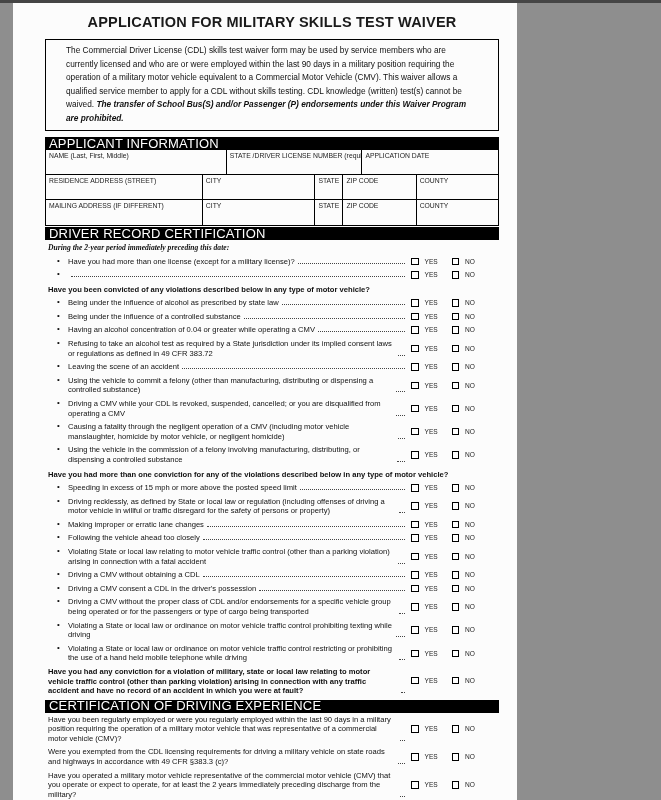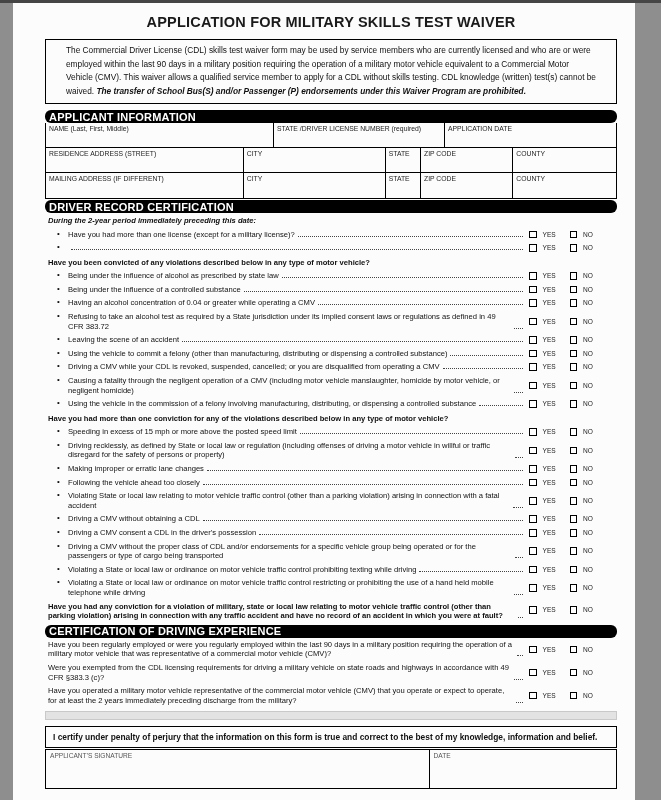--- a/index.html
+++ b/index.html
@@ -9,39 +9,39 @@
     background: #8e8e8e;
     position: relative;
     overflow: hidden;
     color: #111;
   }
   .top-strip {
     position: absolute; top: 0; left: 0; right: 0; height: 3px;
     background: #454545;
   }
   .page {
-    position: absolute; left: 13px; top: 3px; width: 622px; height: 797px;
+    position: absolute; left: 13px; top: 3px; width: 504px; height: 797px;
     background: #fcfcfc;
   }
   .form { margin: 0 18px 0 32px; padding-top: 9px; }
 
   .title {
     font-size: 14.5px; font-weight: bold; text-align: center;
     letter-spacing: .2px; margin: 2px 0 9px; color: #1a1a1a;
   }
 
   .intro-box {
     border: 1px solid #000; padding: 4px 20px 5px;
     font-size: 8.3px; line-height: 13.5px; margin-bottom: 6px;
   }
   .intro-em { font-weight: bold; font-style: italic; }
 
   .bar {
-    background: #000; color: #fff; font-size: 11px; font-weight: bold;
-    padding: 2.5px 4px; line-height: 8px; letter-spacing: .2px; border-radius: 6px;
+    background: #000; color: #fff; font-size: 13px; font-weight: normal;
+    padding: 2.5px 4px; line-height: 8px; letter-spacing: .2px;
   }
 
   
   .info-table { border: 1px solid #000; border-top: none; margin-bottom: 1px; }
   .info-row { display: flex; height: 25px; border-bottom: 1px solid #000; }
   .info-row:last-child { border-bottom: none; }
   .info-cell {
     border-right: 1px solid #000; padding: 2px 3px;
     font-size: 6.8px; color: #222; overflow: hidden; white-space: nowrap;
   }
@@ -54,21 +54,21 @@
   .row1 .info-cell:nth-child(3), .row2 .info-cell:nth-child(3) { width: 6.2%; }
   .row1 .info-cell:nth-child(4), .row2 .info-cell:nth-child(4) { width: 16.2%; }
   .row1 .info-cell:nth-child(5), .row2 .info-cell:nth-child(5) { width: 18%; }
 
   
   .q-section { margin-bottom: 2px; }
   .q-head {
     font-size: 7.6px; font-weight: bold; line-height: 9.5px;
     padding: 3px 0 2px 3px;
   }
-  .q-head.note { font-style: italic; }
+  .q-head.note { font-style: italic; font-family: Liberation Serif, serif; }
   .q-row {
     display: flex; align-items: center;
     padding: 2px 0 2px 3px; font-size: 7.6px; line-height: 9.6px;
   }
   .q-row.bulleted { padding-left: 23px; position: relative; }
   .bullet { position: absolute; left: 12px; top: 1px; font-size: 8px; }
   .q-text { flex: 0 1 auto; }
   .q-row.bold-q { font-weight: bold; align-items: center; }
   .leader {
     flex: 1 1 10px; min-width: 4px; height: 7px;

